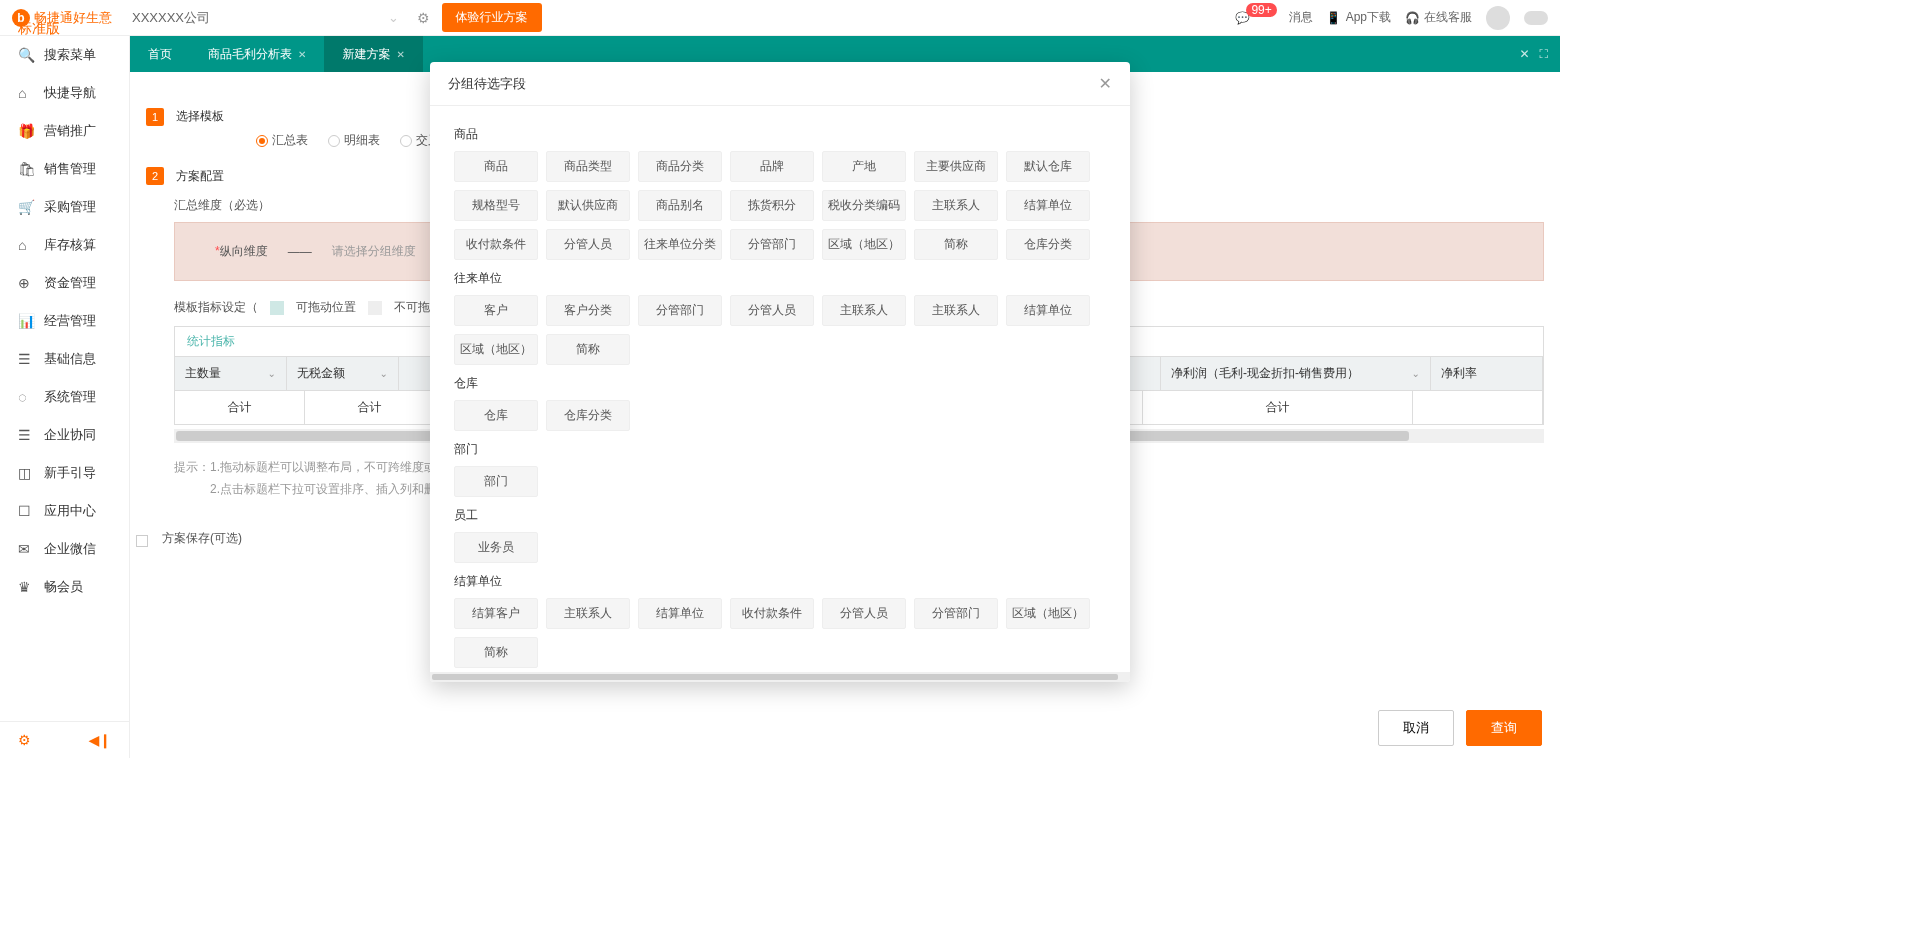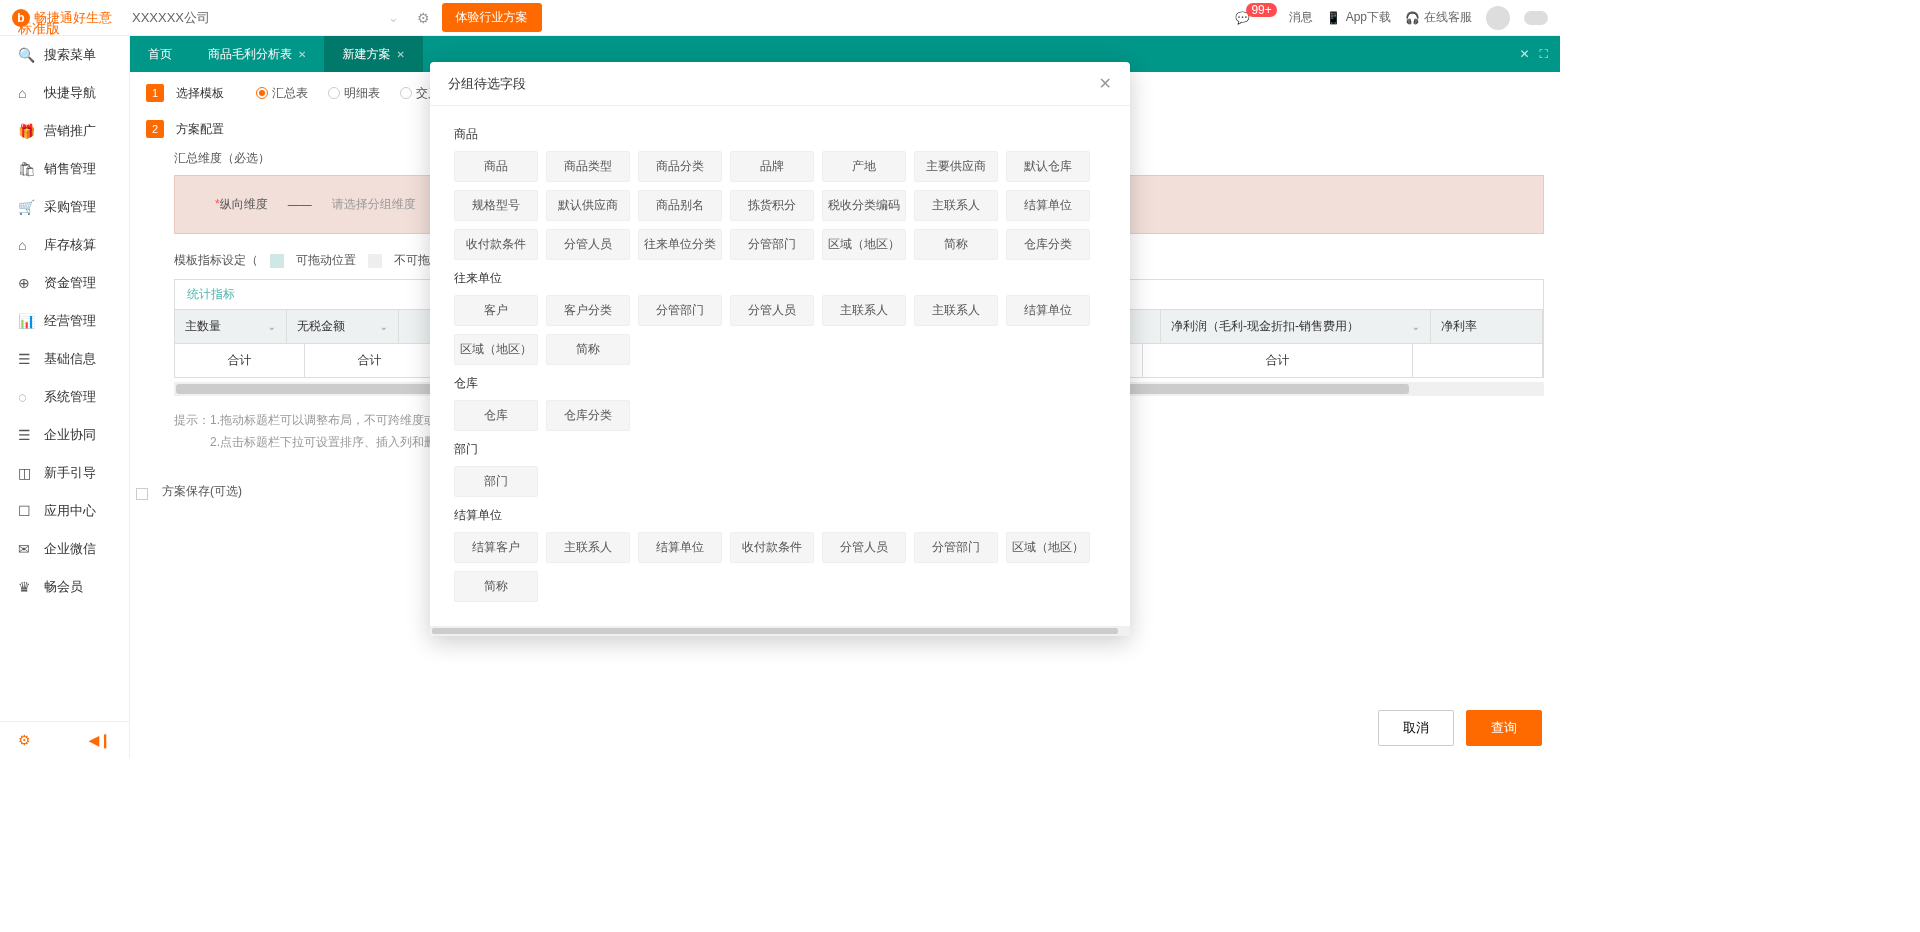--- a/index.html
+++ b/index.html
@@ -39,21 +39,21 @@
 .tabs-right { margin-left: auto; display: flex; gap: 10px; padding-right: 12px; color: rgba(255,255,255,0.8); }
 
 
 .page-body { flex: 1; padding: 12px 16px; overflow: auto; background: #fff; position: relative; }
 .page-title { font-size: 13px; color: #333; margin-bottom: 14px; margin-left: -4px; }
 
 .step-row { display: flex; align-items: center; gap: 12px; margin-bottom: 10px; }
 .step-num { background: #ff6a00; color: #fff; width: 18px; height: 18px; display: inline-flex; align-items: center; justify-content: center; border-radius: 2px; font-size: 11px; }
 .step-label { font-size: 12px; color: #333; }
 .radio-group { display: flex; gap: 20px; margin-left: 20px; }
-.radio-item { display: flex; align-items: center; gap: 4px; cursor: pointer; font-size: 12px; color: #555; }
+.radio-item { display: flex; align-items: center; gap: 4px; cursor: pointer; font-size: 12px; color: #555; margin-top: 48px; }
 .radio-dot { width: 12px; height: 12px; border-radius: 50%; border: 1px solid #ccc; display: inline-block; position: relative; }
 .radio-dot.checked { border-color: #ff6a00; }
 .radio-dot.checked::after { content: ''; position: absolute; width: 6px; height: 6px; background: #ff6a00; border-radius: 50%; top: 2px; left: 2px; }
 
 .config-block { margin-left: 28px; margin-top: 12px; }
 .config-label { font-size: 12px; color: #555; margin-bottom: 8px; }
 .dimension-box { background: #f2dfd9; border: 1px solid #e9c9bf; padding: 20px 40px; margin-top: 8px; display: flex; align-items: center; gap: 20px; font-size: 12px; color: #555; }
 .red-star { color: #ff4d4f; }
 
 .indicator-row { display: flex; align-items: center; gap: 12px; margin-top: 18px; font-size: 12px; color: #555; }
@@ -373,20 +373,26 @@
             <div class="field-tag">仓库分类</div>
           </div>
         </div>
         <div class="field-group">
           <div class="field-group-title">部门</div>
           <div class="field-tags">
             <div class="field-tag">部门</div>
           </div>
         </div>
         <div class="field-group">
+          <div class="field-group-title">员工</div>
+          <div class="field-tags">
+            <div class="field-tag">业务员</div>
+          </div>
+        </div>
+        <div class="field-group">
           <div class="field-group-title">结算单位</div>
           <div class="field-tags">
             <div class="field-tag">结算客户</div>
             <div class="field-tag">主联系人</div>
             <div class="field-tag">结算单位</div>
             <div class="field-tag">收付款条件</div>
             <div class="field-tag">分管人员</div>
             <div class="field-tag">分管部门</div>
             <div class="field-tag">区域（地区）</div>
             <div class="field-tag">简称</div>

